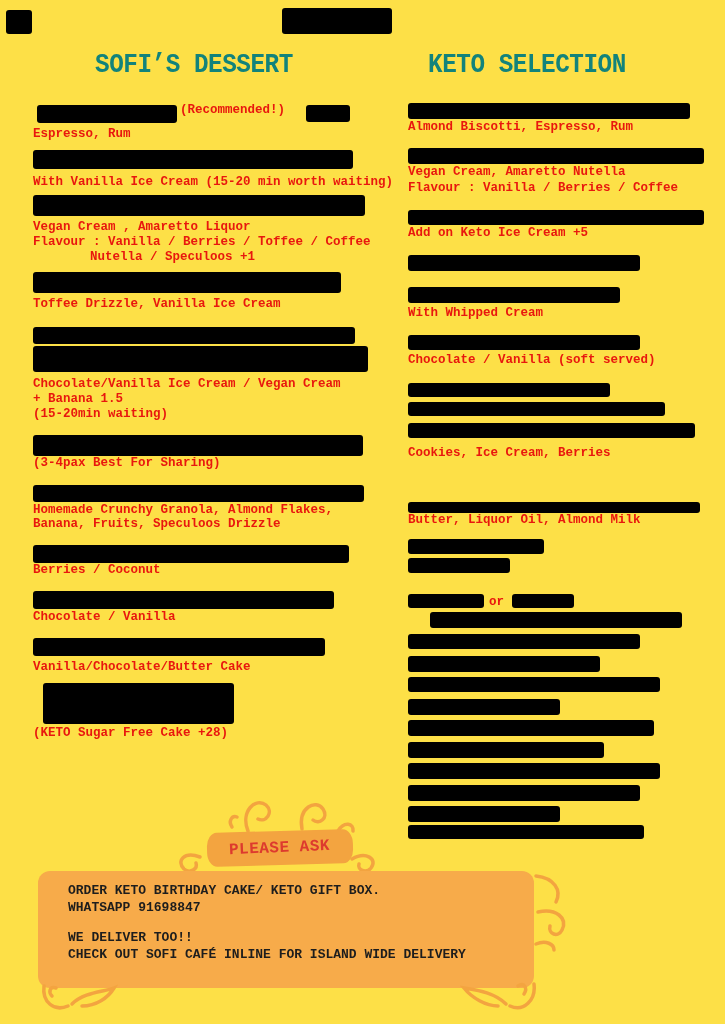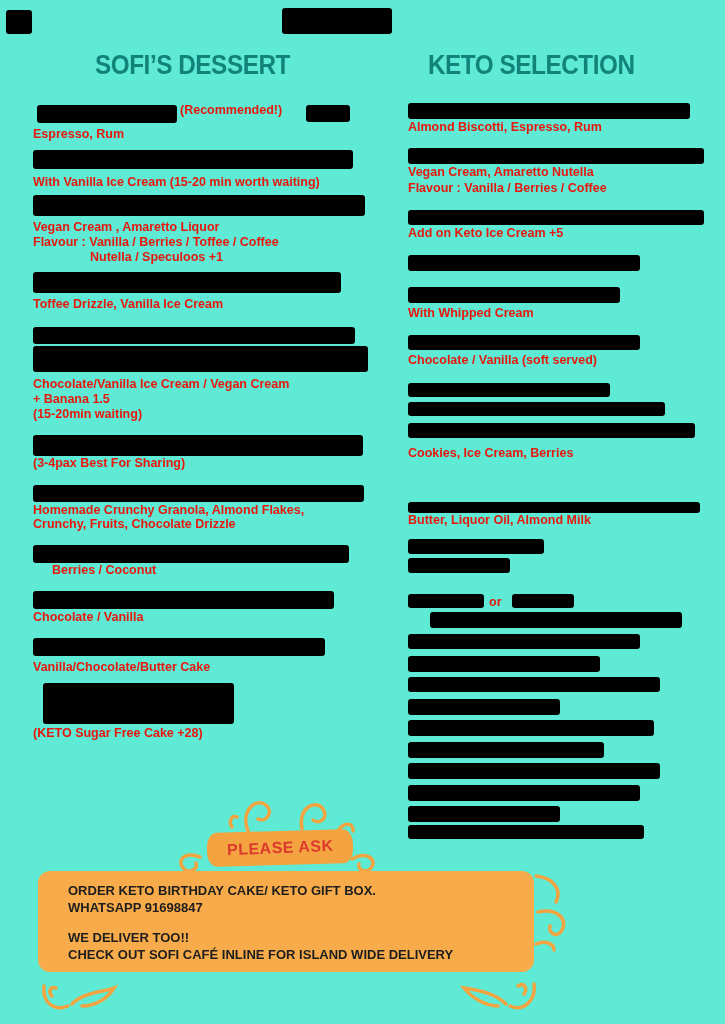--- a/index.html
+++ b/index.html
@@ -1,39 +1,39 @@
 <!DOCTYPE html>
 <html><head>
 <meta charset="utf-8">
 <style>
   html,body{margin:0;padding:0;background:#fff;}
   .canvas{
-    position:relative;width:725px;height:1024px;background:#5eead4;overflow:hidden;
-    font-family:Liberation Sans, sans-serif;
+    position:relative;width:725px;height:1024px;background:#fde047;overflow:hidden;
+    font-family:Liberation Mono, monospace;
   }
   .col-title{
     position:absolute;font-weight:700;font-size:27px;letter-spacing:-0.5px;
     white-space:nowrap;transform:scaleX(0.9);transform-origin:left top;
   }
   .drinks-title{
     position:absolute;font-weight:700;font-size:25px;letter-spacing:-0.5px;white-space:nowrap;
   }
   .line{
     position:absolute;font-weight:700;font-size:12.5px;line-height:13px;white-space:nowrap;
   }
   .redaction{position:absolute;background:#000;border-radius:3px;}
   .ribbon{
     position:absolute;left:207px;top:831px;width:146px;height:34px;border-radius:10px/14px;
     transform:rotate(-1.5deg);display:flex;align-items:center;justify-content:center;
   }
   .ribbon-label{
     font-weight:700;font-size:16px;letter-spacing:0.5px;transform:rotate(-1deg);white-space:nowrap;
   }
   .banner{
-    position:absolute;left:38px;top:871px;width:496px;height:101px;border-radius:12px;
+    position:absolute;left:38px;top:871px;width:496px;height:117px;border-radius:12px;
   }
   .banner-line{
     position:absolute;left:30px;font-weight:700;font-size:13px;white-space:nowrap;
   }
   .flourish{position:absolute;pointer-events:none;}
 </style>
 </head>
 <body>
 
 <div class="canvas">
@@ -49,22 +49,22 @@
       <div class="line" style="left: 33px; top: 176px; color: rgb(232, 23, 14);">With Vanilla Ice Cream (15-20 min worth waiting)</div>
       <div class="line" style="left: 33px; top: 221px; color: rgb(232, 23, 14);">Vegan Cream , Amaretto Liquor</div>
       <div class="line" style="left: 33px; top: 236px; color: rgb(232, 23, 14);">Flavour : Vanilla / Berries / Toffee / Coffee</div>
       <div class="line" style="left: 90px; top: 251px; color: rgb(232, 23, 14);">Nutella / Speculoos +1</div>
       <div class="line" style="left: 33px; top: 298px; color: rgb(232, 23, 14);">Toffee Drizzle, Vanilla Ice Cream</div>
       <div class="line" style="left: 33px; top: 378px; color: rgb(232, 23, 14);">Chocolate/Vanilla Ice Cream / Vegan Cream</div>
       <div class="line" style="left: 33px; top: 393px; color: rgb(232, 23, 14);">+ Banana 1.5</div>
       <div class="line" style="left: 33px; top: 408px; color: rgb(232, 23, 14);">(15-20min waiting)</div>
       <div class="line" style="left: 33px; top: 457px; color: rgb(232, 23, 14);">(3-4pax Best For Sharing)</div>
       <div class="line" style="left: 33px; top: 504px; color: rgb(232, 23, 14);">Homemade Crunchy Granola, Almond Flakes,</div>
-      <div class="line" style="left: 33px; top: 518px; color: rgb(232, 23, 14);">Crunchy, Fruits, Chocolate Drizzle</div>
-      <div class="line" style="left: 33px; top: 564px; color: rgb(232, 23, 14); margin-left: 19px;">Berries / Coconut</div>
+      <div class="line" style="left: 33px; top: 518px; color: rgb(232, 23, 14);">Banana, Fruits, Speculoos Drizzle</div>
+      <div class="line" style="left: 33px; top: 564px; color: rgb(232, 23, 14);">Berries / Coconut</div>
       <div class="line" style="left: 33px; top: 611px; color: rgb(232, 23, 14);">Chocolate / Vanilla</div>
       <div class="line" style="left: 33px; top: 661px; color: rgb(232, 23, 14);">Vanilla/Chocolate/Butter Cake</div>
       <div class="line" style="left: 33px; top: 727px; color: rgb(232, 23, 14);">(KETO Sugar Free Cake +28)</div>
       <div class="line" style="left: 408px; top: 121px; color: rgb(232, 23, 14);">Almond Biscotti, Espresso, Rum</div>
       <div class="line" style="left: 408px; top: 166px; color: rgb(232, 23, 14);">Vegan Cream, Amaretto Nutella</div>
       <div class="line" style="left: 408px; top: 182px; color: rgb(232, 23, 14);">Flavour : Vanilla / Berries / Coffee</div>
       <div class="line" style="left: 408px; top: 227px; color: rgb(232, 23, 14);">Add on Keto Ice Cream +5</div>
       <div class="line" style="left: 408px; top: 307px; color: rgb(232, 23, 14);">With Whipped Cream</div>
       <div class="line" style="left: 408px; top: 354px; color: rgb(232, 23, 14);">Chocolate / Vanilla (soft served)</div>
       <div class="line" style="left: 408px; top: 447px; color: rgb(232, 23, 14);">Cookies, Ice Cream, Berries</div>

